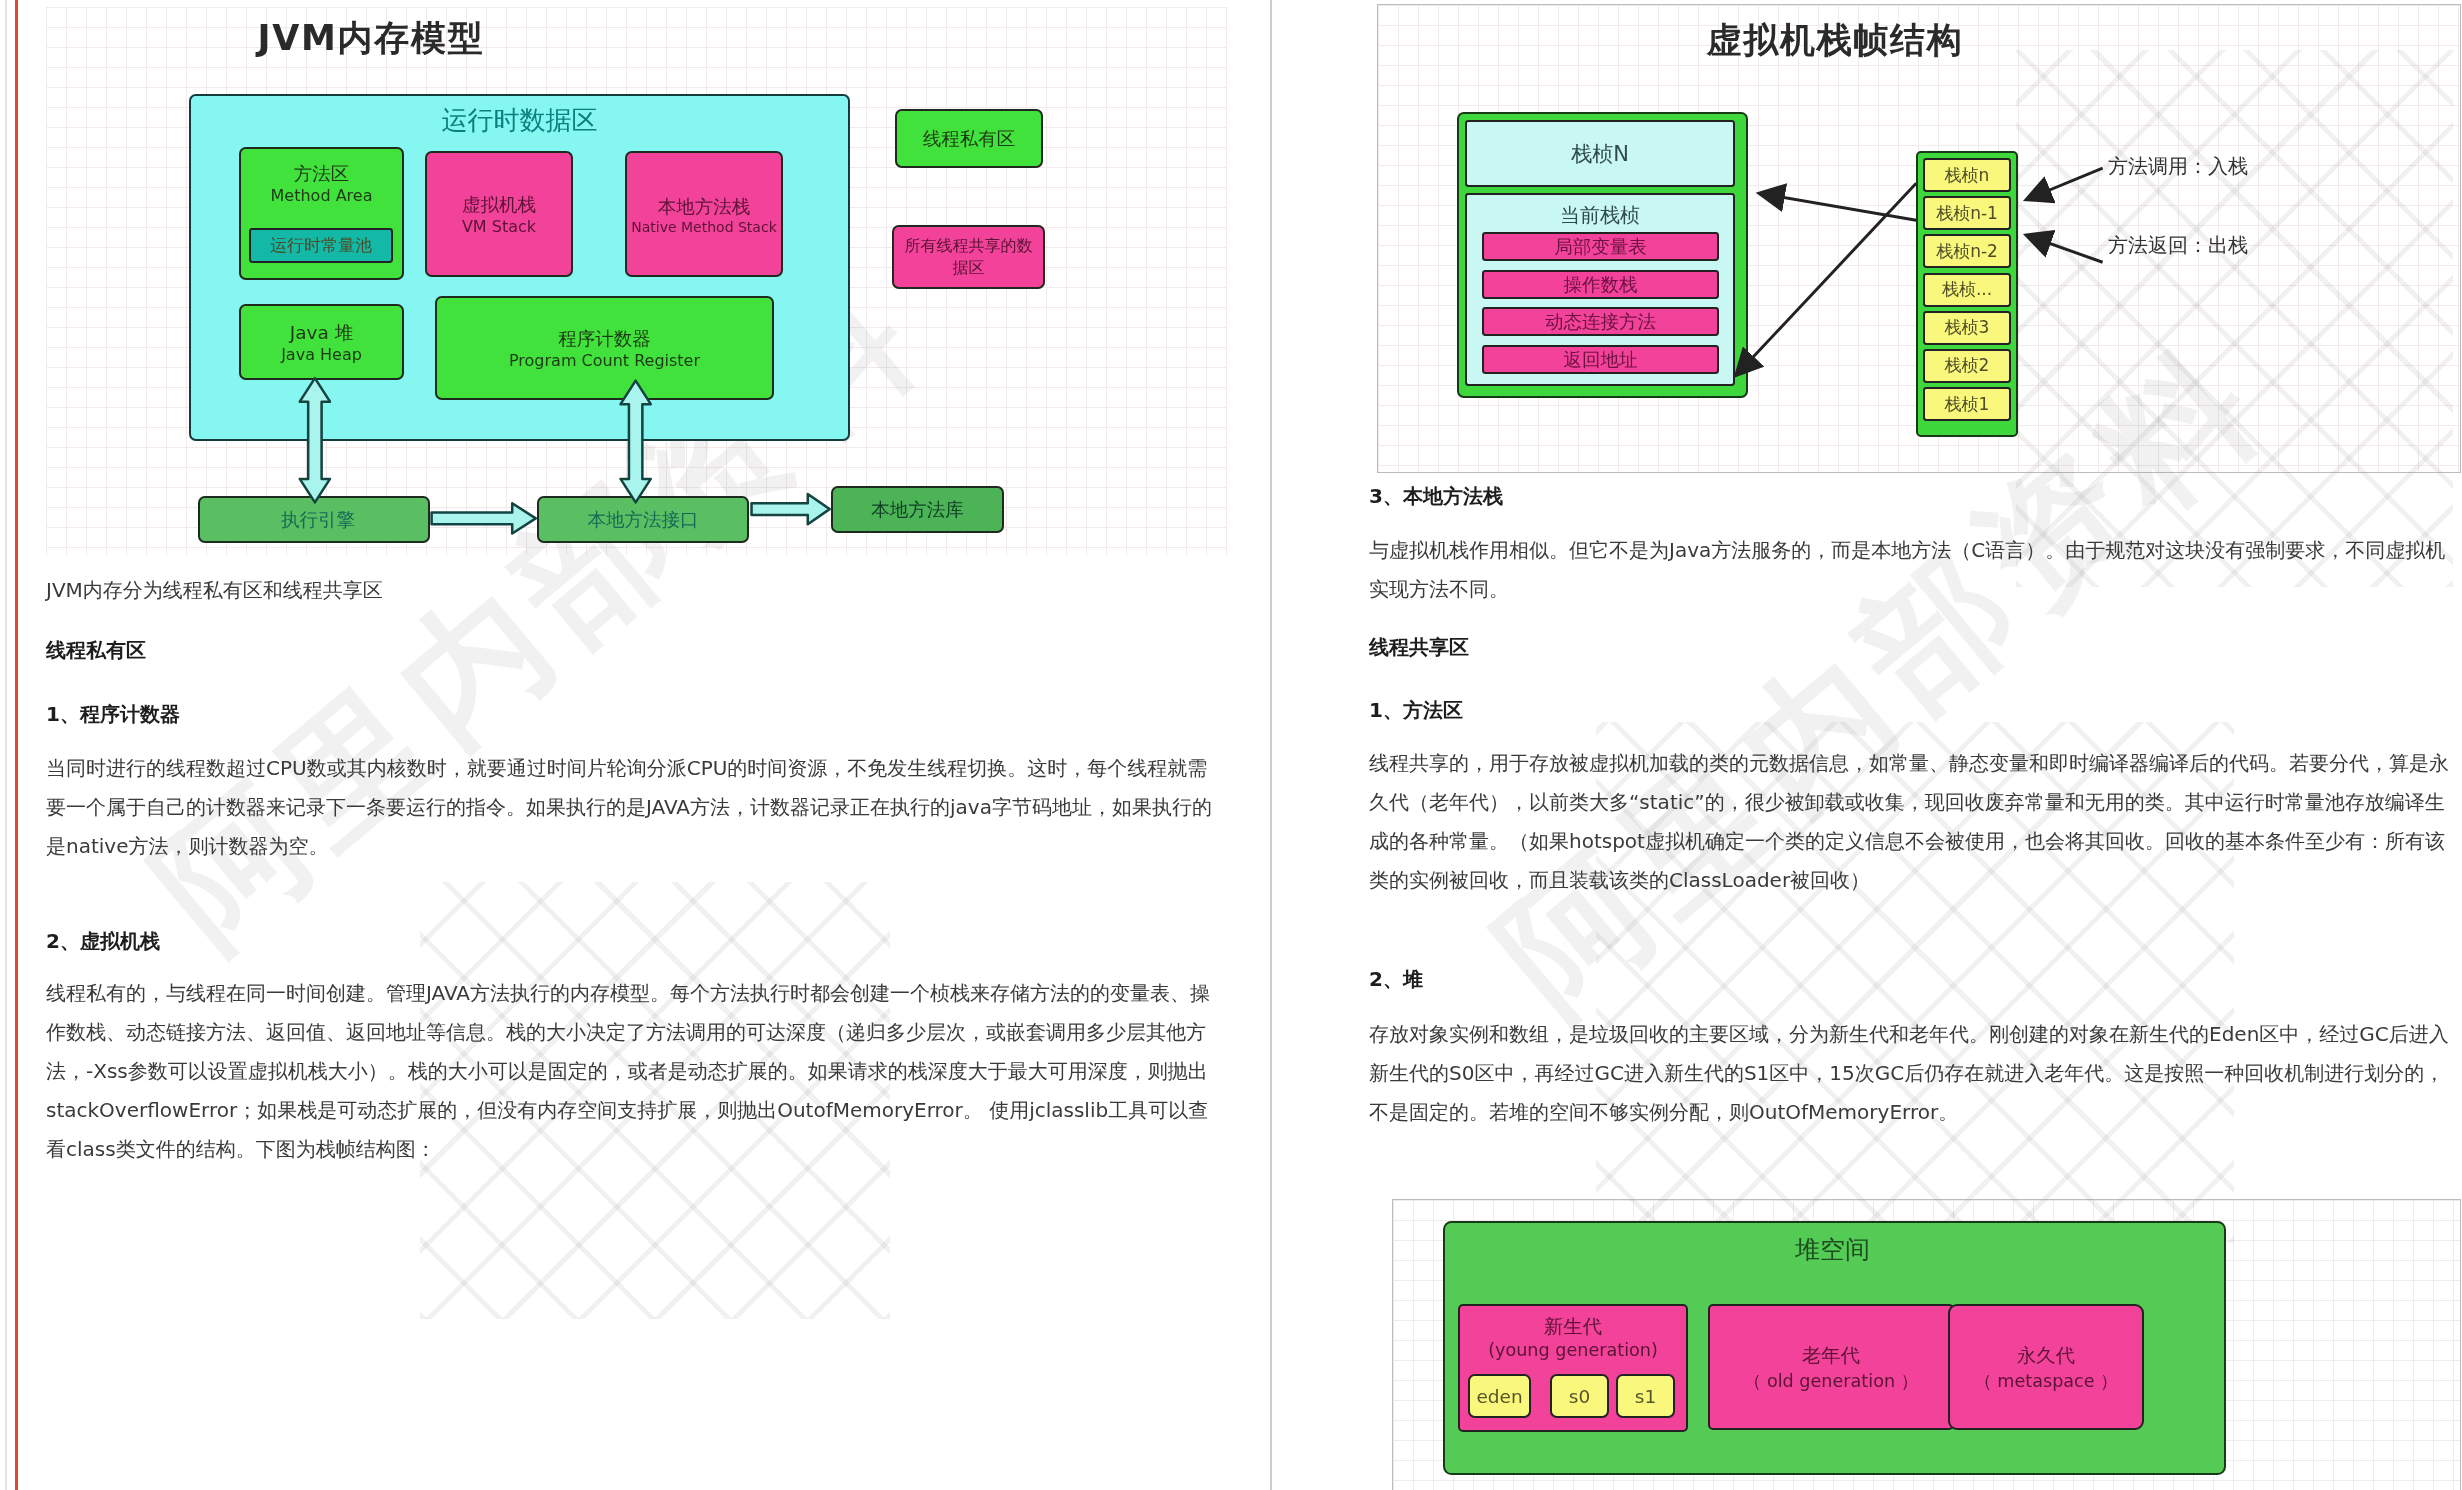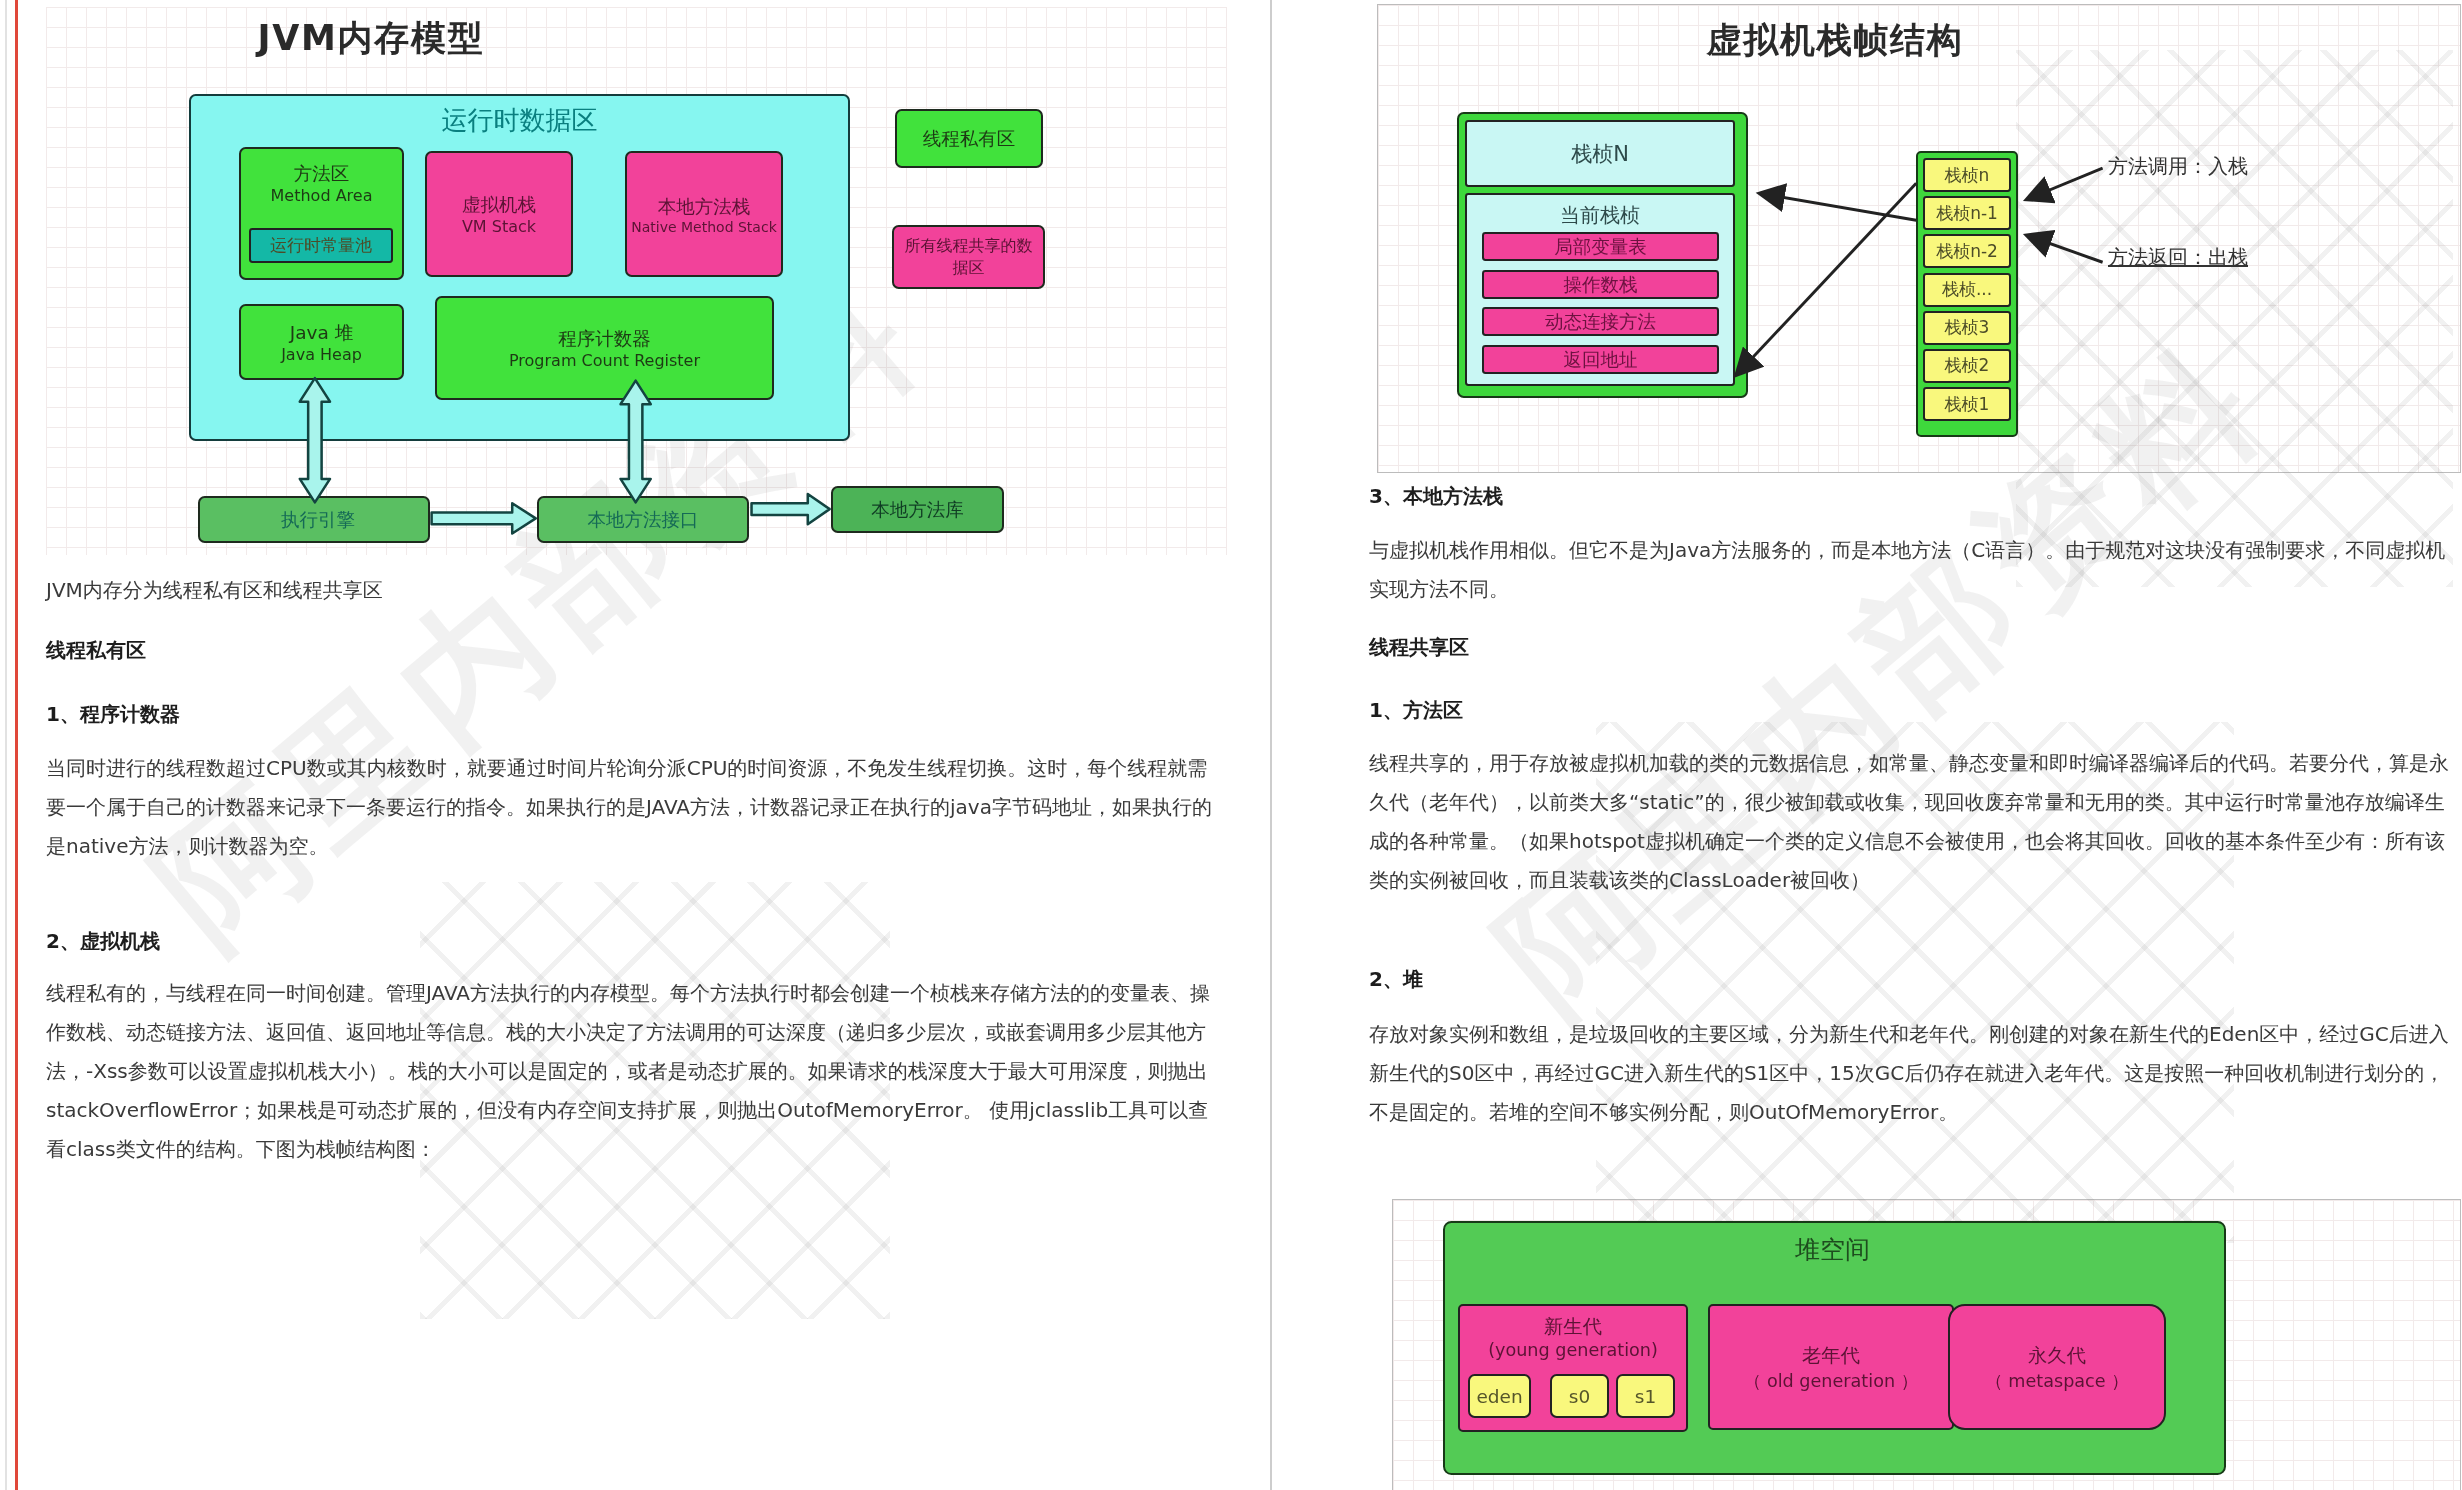--- a/index.html
+++ b/index.html
@@ -164,21 +164,21 @@
     <div class="stack-item">栈桢n</div>
     <div class="stack-item">栈桢n-1</div>
     <div class="stack-item">栈桢n-2</div>
     <div class="stack-item">栈桢...</div>
     <div class="stack-item">栈桢3</div>
     <div class="stack-item">栈桢2</div>
     <div class="stack-item">栈桢1</div>
   </div>
 
   <div class="lbl" style="left:2108px;top:153px;">方法调用：入栈</div>
-  <div class="lbl" style="left:2108px;top:244px;text-decoration:underline;">方法返回：出栈</div>
+  <div class="lbl" style="left:2108px;top:232px;">方法返回：出栈</div>
 
   <div class="abs h-bold" style="left:1369px;top:483px;">3、本地方法栈</div>
   <div class="abs para" style="left:1369px;top:531px;width:1085px;">与虚拟机栈作用相似。但它不是为Java方法服务的，而是本地方法（C语言）。由于规范对这块没有强制要求，不同虚拟机实现方法不同。</div>
   <div class="abs h-bold" style="left:1369px;top:634px;">线程共享区</div>
   <div class="abs h-bold" style="left:1369px;top:697px;">1、方法区</div>
   <div class="abs para" style="left:1369px;top:744px;width:1088px;">线程共享的，用于存放被虚拟机加载的类的元数据信息，如常量、静态变量和即时编译器编译后的代码。若要分代，算是永久代（老年代），以前类大多“static”的，很少被卸载或收集，现回收废弃常量和无用的类。其中运行时常量池存放编译生成的各种常量。（如果hotspot虚拟机确定一个类的定义信息不会被使用，也会将其回收。回收的基本条件至少有：所有该类的实例被回收，而且装载该类的ClassLoader被回收）</div>
   <div class="abs h-bold" style="left:1369px;top:966px;">2、堆</div>
   <div class="abs para" style="left:1369px;top:1015px;width:1088px;">存放对象实例和数组，是垃圾回收的主要区域，分为新生代和老年代。刚创建的对象在新生代的Eden区中，经过GC后进入新生代的S0区中，再经过GC进入新生代的S1区中，15次GC后仍存在就进入老年代。这是按照一种回收机制进行划分的，不是固定的。若堆的空间不够实例分配，则OutOfMemoryError。</div>
 
   <div class="abs bg-heapgreen" style="left:1443px;top:1221px;width:779px;height:250px;border:2.5px solid #173a17;border-radius:8.4px;"></div>
@@ -195,21 +195,21 @@
     <span class="t-olive" style="font-size:18.5px;">s0</span>
   </div>
   <div class="box bg-lyellow bd2" style="left:1616px;top:1374px;width:59px;height:44px;border-radius:6.7px;">
     <span class="t-olive" style="font-size:18.5px;">s1</span>
   </div>
 
   <div class="box bg-pink bd2" style="left:1708px;top:1304px;width:246px;height:126px;border-radius:5px;">
     <span class="t-pink" style="font-size:19.3px;">老年代</span>
     <span class="t-pink" style="font-size:17.6px;">（ old generation ）</span>
   </div>
-  <div class="box bg-pink bd2" style="left:1948px;top:1304px;width:218px;height:126px;border-radius:17px;">
+  <div class="box bg-pink bd2" style="left:1948px;top:1304px;width:196px;height:126px;border-radius:9px;">
     <span class="t-pink" style="font-size:19.3px;">永久代</span>
     <span class="t-pink" style="font-size:17.6px;">（ metaspace ）</span>
   </div>
 
   <svg class="abs" style="left:0;top:0;pointer-events:none;" width="2462" height="1491" viewBox="0 0 2932 1775">
     <defs>
       <marker id="ah" markerWidth="11" markerHeight="10" refX="8.5" refY="5" orient="auto">
         <path d="M0,0 L10,5 L0,10 z" fill="#222"></path>
       </marker>
     </defs>

